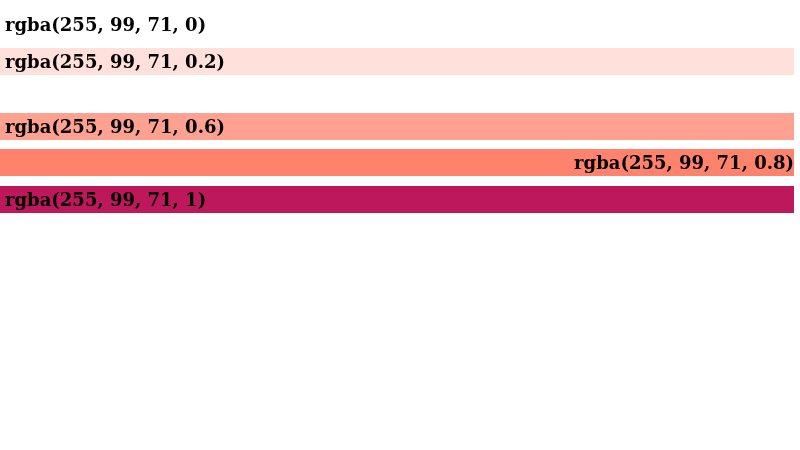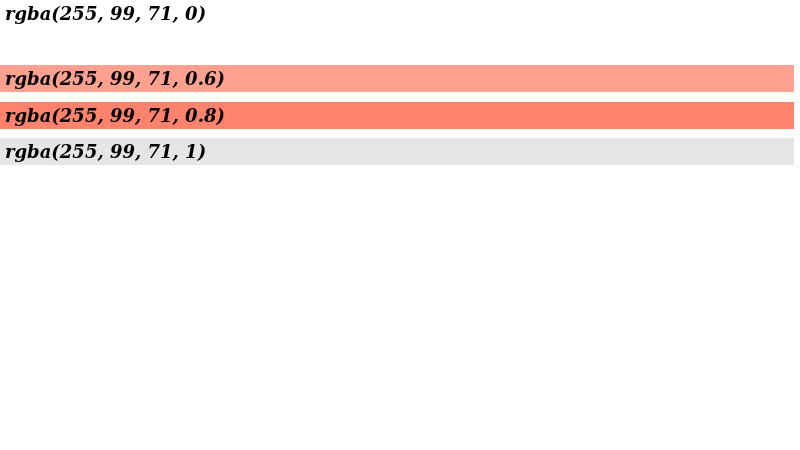--- a/index.html
+++ b/index.html
@@ -10,22 +10,22 @@
   body {
     width: 800px;
     height: 450px;
     background: #ffffff;
     font-family: "DejaVu Serif", "Liberation Serif", serif;
     overflow: hidden;
   }
   #swatch-list {
     display: block;
     width: 800px;
+    padding-top: 11px;
     box-sizing: border-box;
-    font-style: italic;
   }
   .swatch-row {
     display: block;
     width: 794px;
     height: 27px;
     line-height: 27px;
     margin: 0 0 9.7px 0;
     padding: 0 0 0 5px;
     box-sizing: border-box;
     white-space: nowrap;
@@ -42,27 +42,30 @@
 </style>
 </head>
 <body style="background-color: rgb(255, 255, 255);">
 
 <div id="swatch-list">
 
   <div class="swatch-row" style="background-color: rgba(255, 99, 71, 0);">
     <span class="swatch-label">rgba(255, 99, 71, 0)</span>
   </div>
 
+  <div class="swatch-row" style="background-color: rgba(255, 99, 71, 0.2);">
+    <span class="swatch-label">rgba(255, 99, 71, 0.2)</span>
+  </div>
 
 
   <div class="swatch-row" style="background-color: rgba(255, 99, 71, 0.6); margin-top: 38px;">
     <span class="swatch-label">rgba(255, 99, 71, 0.6)</span>
   </div>
 
-  <div class="swatch-row" style="background-color: rgba(255, 99, 71, 0.8);">
+  <div class="swatch-row" style="background-color: rgba(255, 99, 71, 0.8); text-align: right;">
     <span class="swatch-label">rgba(255, 99, 71, 0.8)</span>
   </div>
 
-  <div class="swatch-row" style="background-color: #e5e5e5;">
+  <div class="swatch-row" style="background-color: #be185d;">
     <span class="swatch-label">rgba(255, 99, 71, 1)</span>
   </div>
 
 </div>
 
 </body></html>

